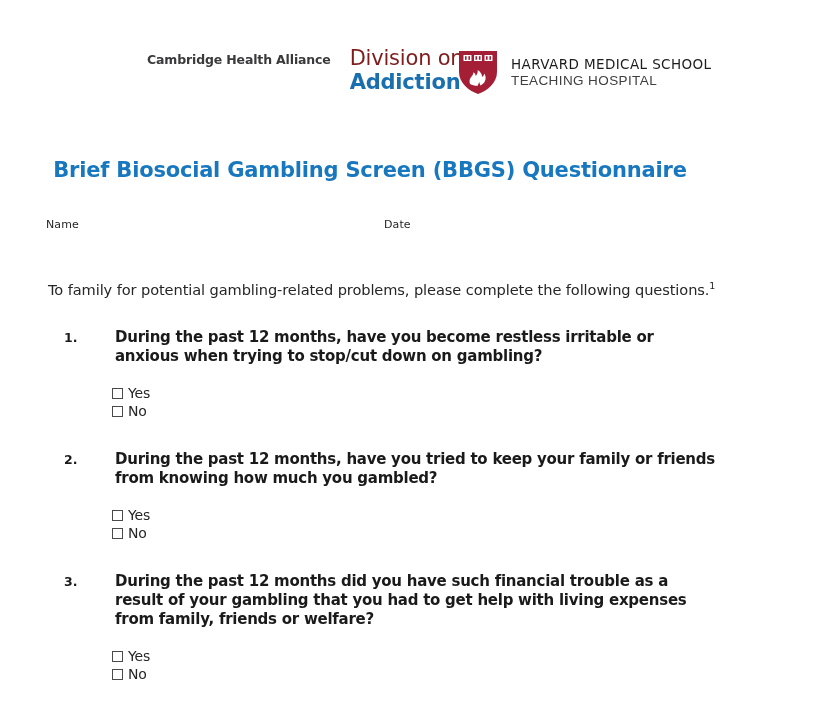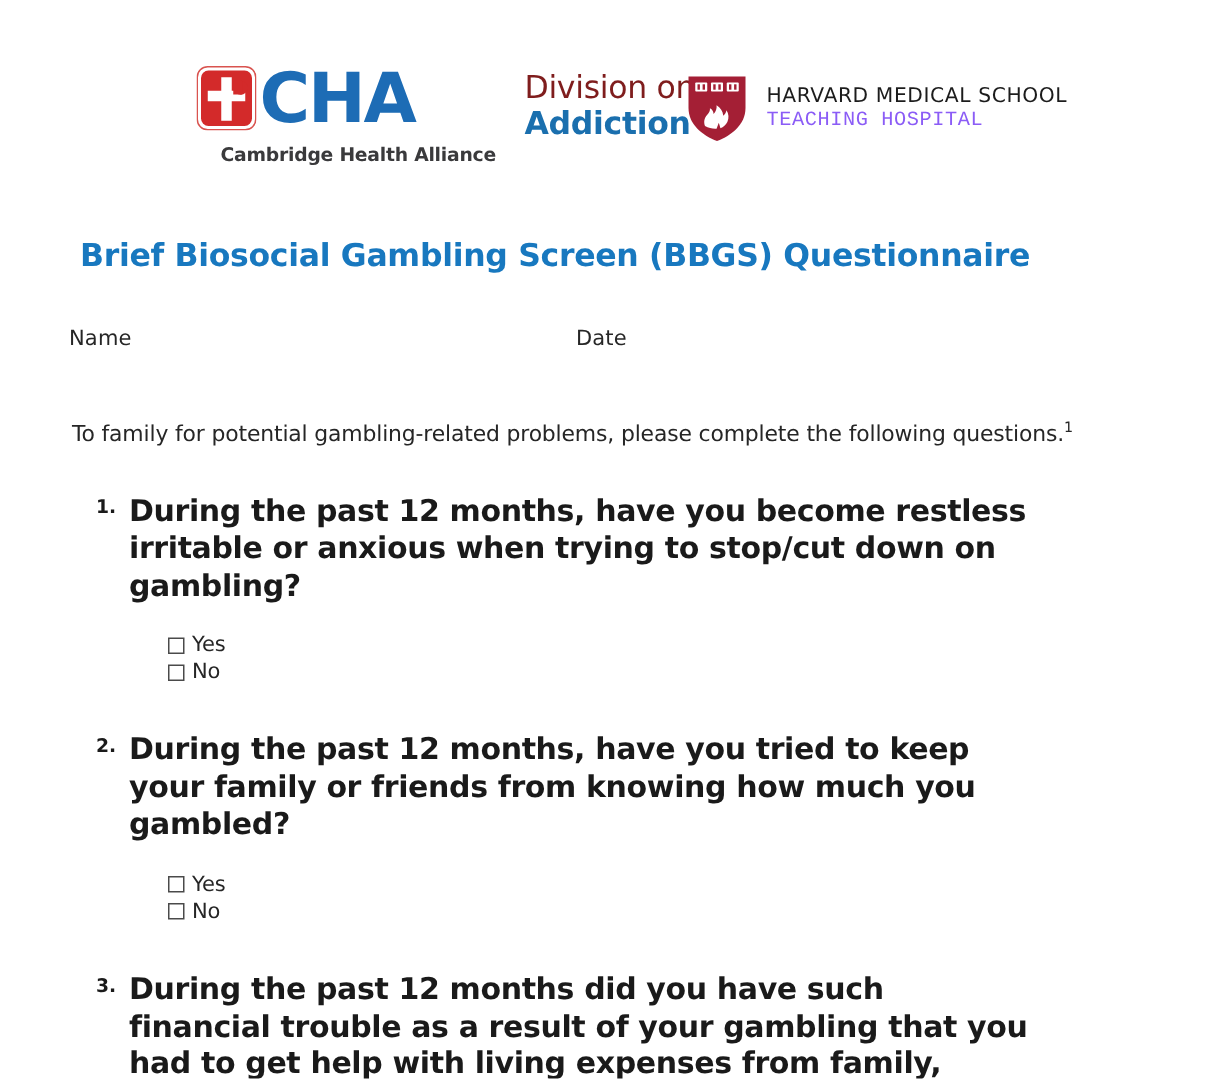--- a/index.html
+++ b/index.html
@@ -110,24 +110,24 @@
     margin-left: 13px;
     line-height: 1.18;
   }
   .hms-line1 {
     font-family: "DejaVu Sans", sans-serif;
     font-size: 13.5px;
     letter-spacing: 0.4px;
     color: #1c1c1c;
   }
   .hms-line2 {
-    font-family: Liberation Mono, monospace;
+    font-family: Liberation Sans, sans-serif;
     font-size: 13.5px;
     letter-spacing: 0.4px;
-    color: #8b5cf6;
+    color: #404040;
   }
 
   
   .doc-title {
     position: absolute;
     left: 0;
     top: 158px;
     width: 740px;
     text-align: center;
     font-family: "DejaVu Sans", sans-serif;
@@ -145,21 +145,21 @@
     width: 640px;
   }
   .field {
     position: absolute;
     top: 0;
   }
   .field.name { left: 0px; width: 300px; }
   .field.date { left: 338px; width: 298px; }
   .field-label {
     font-family: "DejaVu Sans", sans-serif;
-    font-size: 14px;
+    font-size: 11px;
     color: #262626;
     letter-spacing: 0.1px;
   }
   .field-rule {
     margin-top: 11px;
     height: 11px;
     overflow: hidden;
     font-family: "DejaVu Sans", sans-serif;
     font-size: 15px;
     line-height: 11px;
@@ -205,25 +205,26 @@
     margin-left: -22px;
     text-align: left;
     font-family: "DejaVu Sans", sans-serif;
     font-weight: bold;
     font-size: 12.5px;
     color: #1a1a1a;
   }
   .q-text {
     font-family: "DejaVu Sans", sans-serif;
     font-weight: bold;
-    font-size: 20px;
+    font-size: 15px;
     line-height: 1.24;
     color: #1a1a1a;
     letter-spacing: -0.25px;
     max-width: 600px;
+    margin-left: 29px;
   }
   .options {
     margin-top: 19px;
     margin-left: 26px;
   }
   .option {
     display: flex;
     align-items: center;
     height: 18px;
   }
@@ -245,34 +246,20 @@
 </style>
 </head>
 <body>
 
 <div class="page">
 
   <div class="logo-band">
 
     <div class="cha-lockup">
       <div class="cha-left">
-        <div class="cha-top-row">
-          <span class="cha-mark">
-            <svg width="40" height="43" viewBox="0 0 40 43" xmlns="http://www.w3.org/2000/svg">
-              <rect x="0.5" y="0.5" width="39" height="42" rx="7" ry="7" fill="#ffffff" stroke="#d9534f" stroke-width="1"></rect>
-              <path d="M3 8a5 5 0 0 1 5-5h24a5 5 0 0 1 5 5v27a5 5 0 0 1-5 5H8a5 5 0 0 1-5-5z" fill="#d32a2a"></path>
-              <path d="M16.5 7.5h7v9h9v7h-9v13h-7v-13h-9v-7h9z" fill="#ffffff"></path>
-              <path d="M23.5 7.5c3.6 1.4 5.6 4.2 5.6 8.4 0 5.2-3.2 8.3-5.6 9.6z" fill="#d32a2a" opacity="0"></path>
-              <path d="M23.2 6.4c4.5 2.1 6.6 5.6 6.6 10.3 0 5.2-2.6 8.6-6.6 10.6" fill="none" stroke="#ffffff" stroke-width="0"></path>
-              <circle cx="29.5" cy="14.5" r="4.6" fill="#d32a2a"></circle>
-              <rect x="24.5" y="10" width="6" height="9" fill="#d32a2a"></rect>
-            </svg>
-          </span>
-          <span class="cha-wordmark">CHA</span>
-        </div>
         <div class="cha-sub">Cambridge Health Alliance</div>
       </div>
 
       <div class="doa">
         <div class="doa-line1">Division on</div>
         <div class="doa-line2">Addiction</div>
       </div>
     </div>
 
     <div class="hms-lockup">

